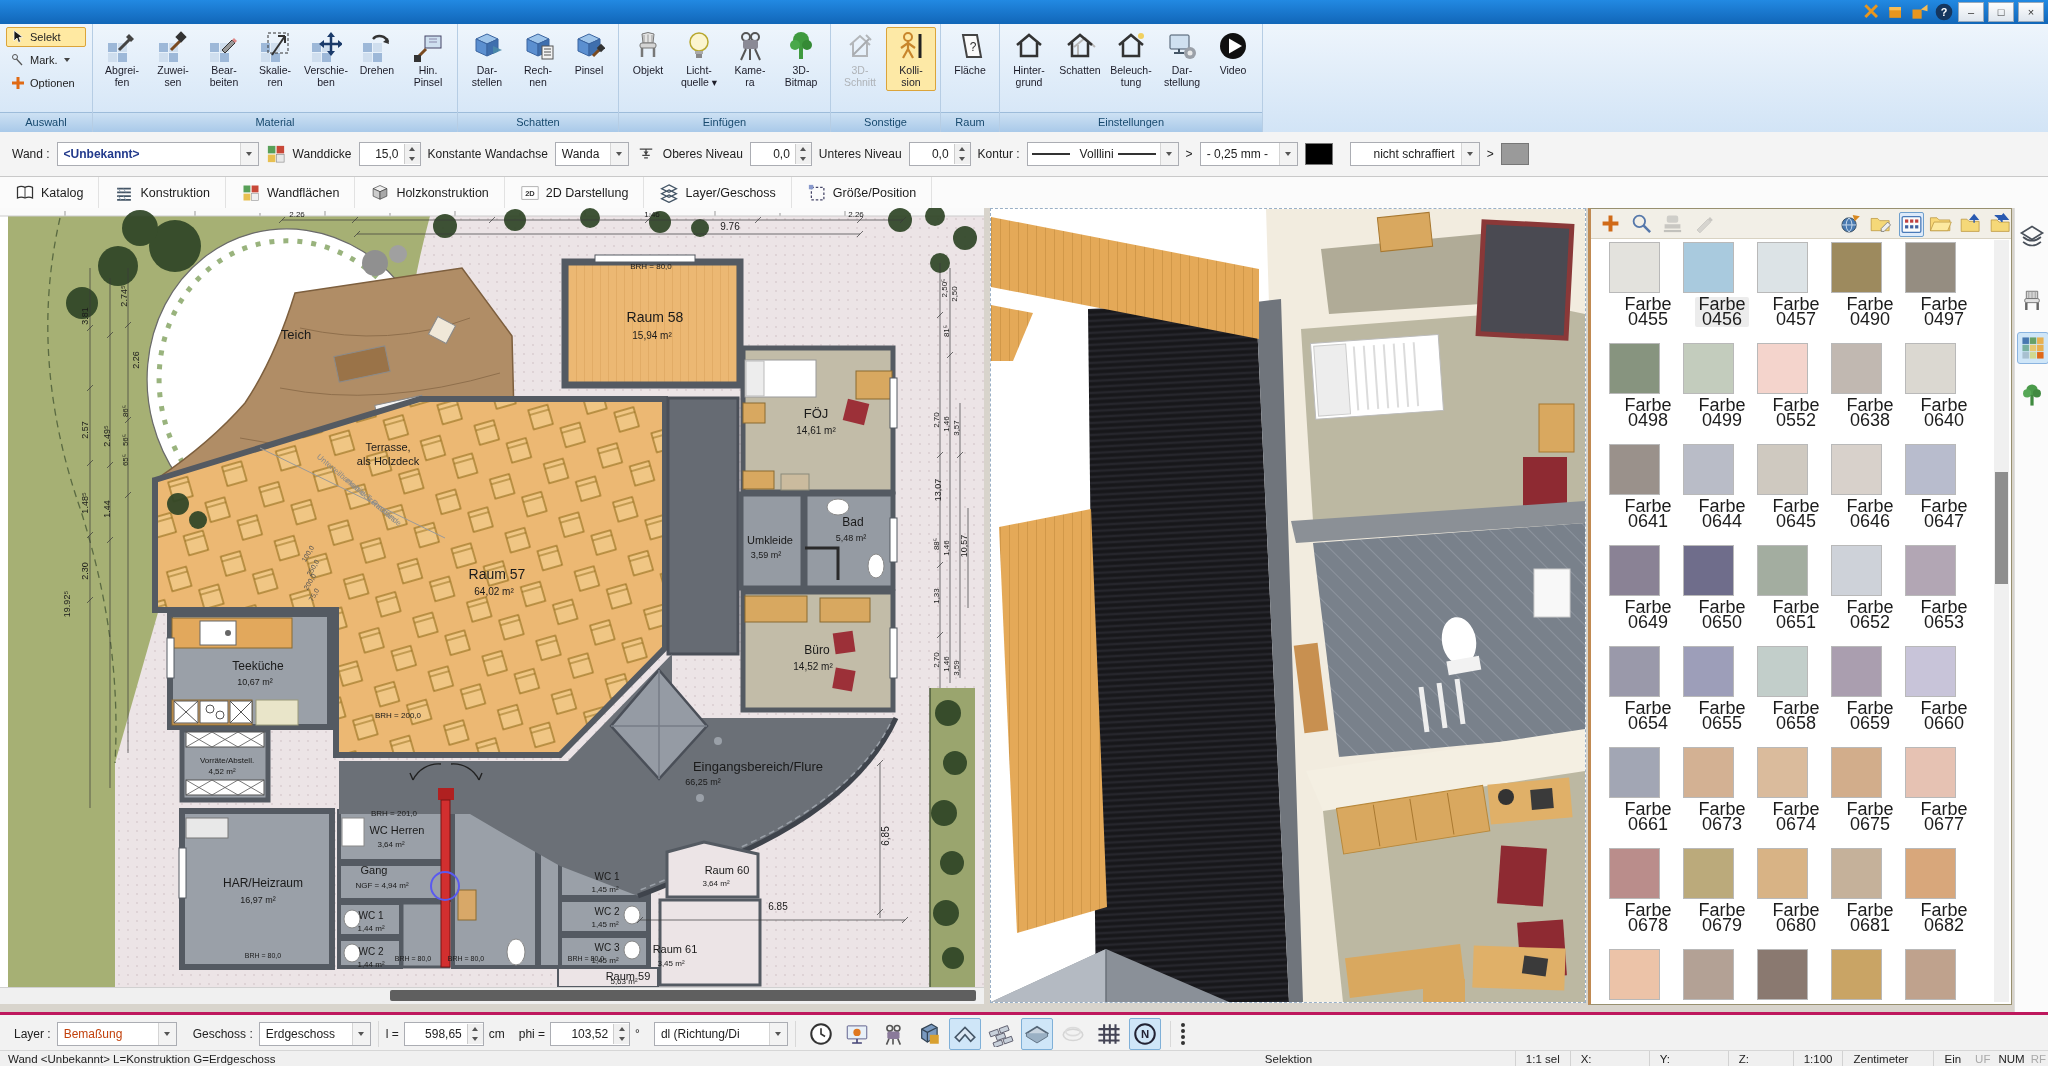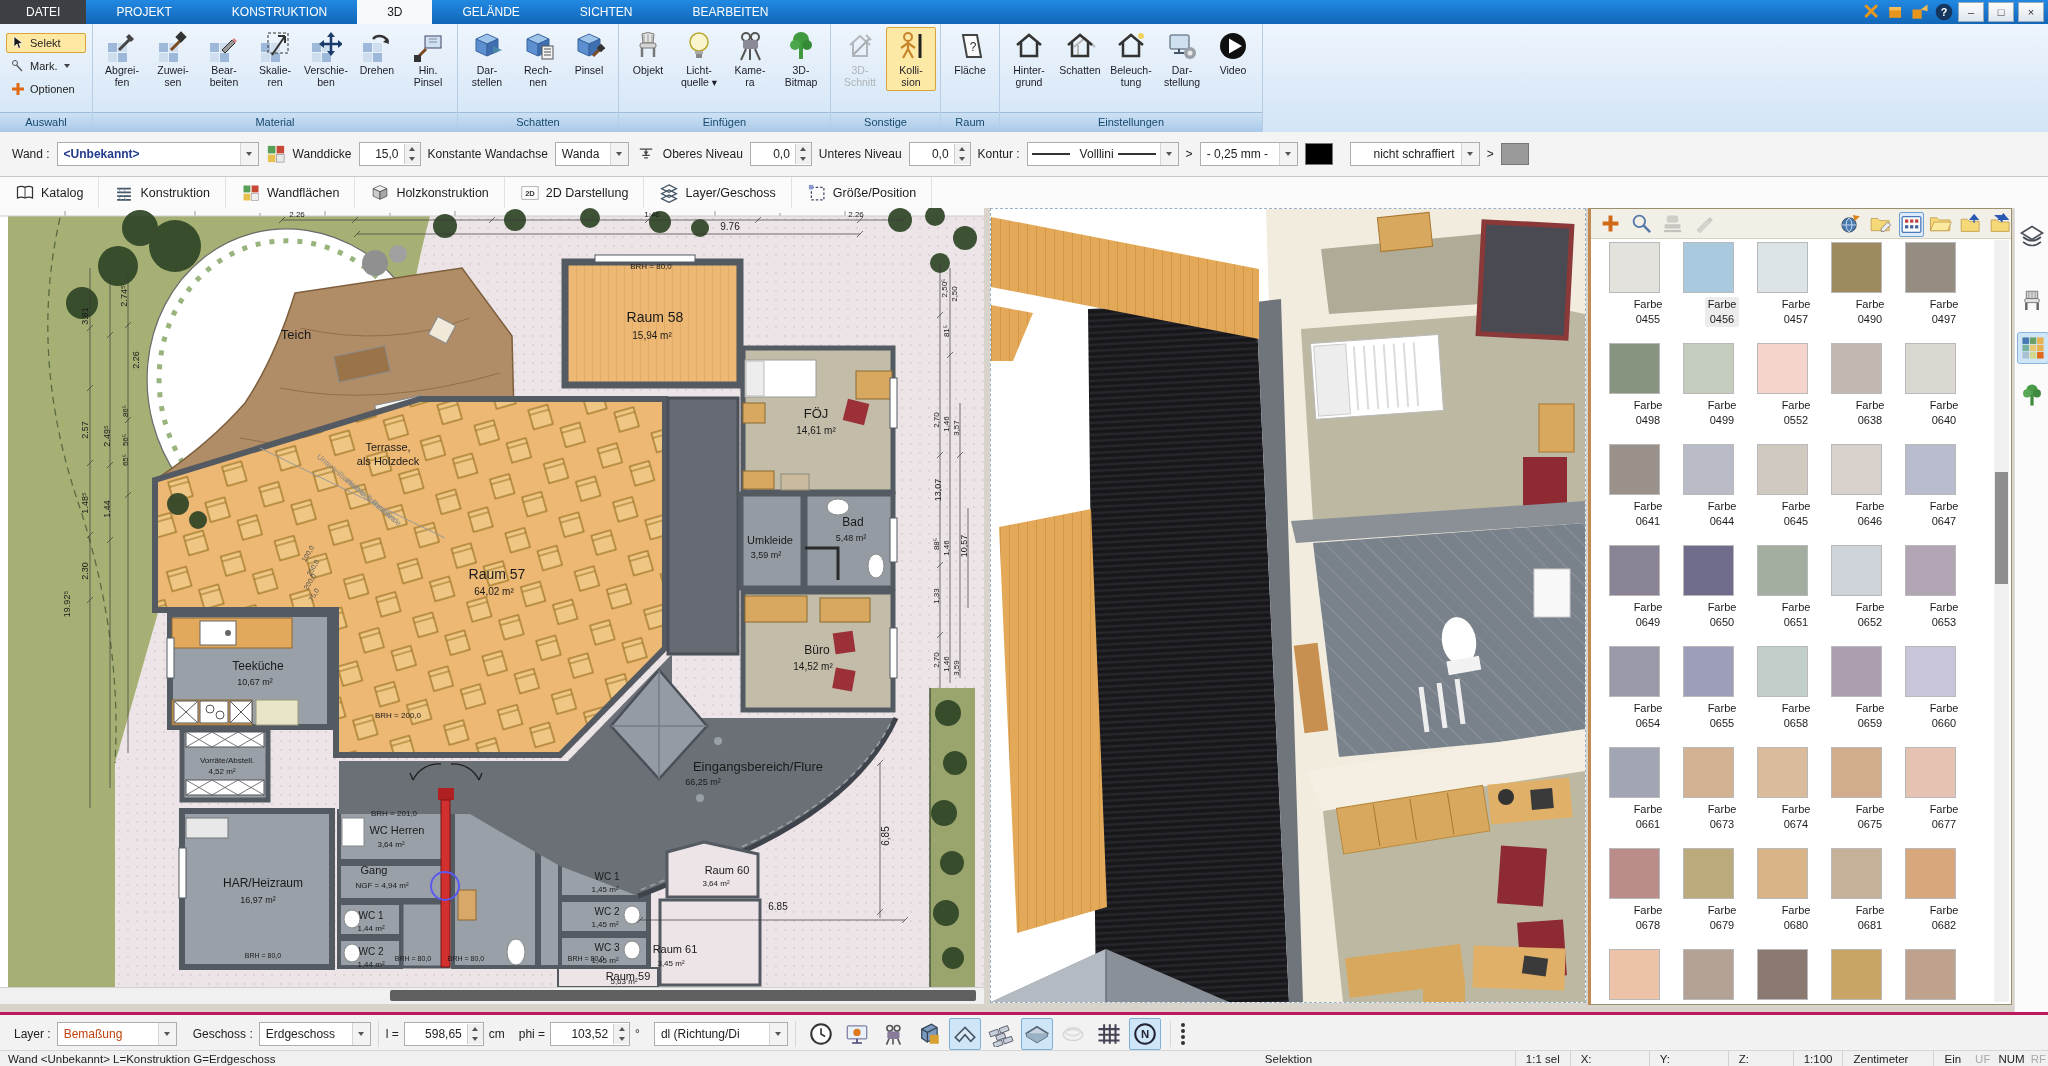--- a/index.html
+++ b/index.html
@@ -20,21 +20,21 @@
     background:linear-gradient(#eef5fc,#d2e4f6);border-bottom:1px solid #8fb4d8;}
   .rgroup{display:flex;flex-direction:column;border-right:1px solid #b6cde4;}
   .rbtns{flex:1;display:flex;align-items:flex-start;padding:3px 4px 0 4px;gap:1px;}
   .rbtn{width:48px;display:flex;flex-direction:column;align-items:center;font-size:10.5px;
     line-height:12px;color:#1c1c28;padding:2px 0;border:1px solid transparent;border-radius:2px;text-align:center;}
   .rbtn svg{width:32px;height:32px;margin-bottom:2px;}
   .rbtn.active{background:#fde9a6;border-color:#dba43a;align-items:center;}
   .rbtn.disabled{color:#93a2b2;opacity:.75;filter:grayscale(.9);}
   .rlabel{height:19px;background:linear-gradient(#cde1f3,#a9c9e9);border-top:1px solid #9dbcda;
     font-size:11px;color:#17496e;text-align:center;line-height:19px;}
-  .awcol{display:flex;flex-direction:column;padding:9px 6px 0 6px;gap:3px;width:92px;box-sizing:border-box;flex:1;}
+  .awcol{display:flex;flex-direction:column;padding:3px 6px 0 6px;gap:3px;width:92px;box-sizing:border-box;flex:1;}
   .awitem{display:flex;align-items:center;gap:4px;font-size:11px;border:1px solid transparent;border-radius:2px;padding:1px 3px;}
   .awitem svg{width:16px;height:16px;}
   .awitem.active{background:#ffe9a2;border-color:#dba43a;}
   .tri{width:0;height:0;border-left:3.5px solid transparent;border-right:3.5px solid transparent;border-top:4px solid #444;margin-left:2px;}
   
   #wandbar{position:absolute;left:0;top:132px;width:2048px;height:45px;background:#f4f4f4;
     border-bottom:1px solid #c9c9c9;display:flex;align-items:center;font-size:12px;gap:7px;padding-left:12px;box-sizing:border-box;}
   .dd{display:flex;border:1px solid #abadb3;background:#fff;height:22px;align-items:center;font-size:12px;}
   .dd .val{padding:0 6px;white-space:nowrap;overflow:hidden;}
   .dd .arr{width:17px;align-self:stretch;border-left:1px solid #d5d5d5;background:#f3f3f3;
@@ -62,21 +62,21 @@
   #palpanel{position:absolute;left:1588px;top:0;width:424px;height:797px;background:#fff;
     border:1px solid #98906f;box-sizing:border-box;border-left:3px solid #c08a52;}
   #paltools{position:absolute;left:0;top:0;right:0;height:29px;background:#f2efe7;border-bottom:1px solid #d8d2c2;}
   .ptool{position:absolute;top:3px;width:23px;height:23px;}
   .ptool.pressed{border:1px solid #6f9fcc;background:#ddeafa;border-radius:2px;}
   .ptool.dis{opacity:.38;filter:grayscale(1);}
   #palgrid{position:absolute;left:6px;top:31px;width:384px;height:764px;overflow:hidden;
     display:grid;grid-template-columns:repeat(5,74px);grid-auto-rows:101px;}
   .pcell{display:flex;flex-direction:column;align-items:center;}
   .pcell .sw{width:49px;height:49px;border:1px solid #b9b9b9;margin-top:2px;}
-  .pcell .lab{font-size:11px;line-height:15px;margin-top:4px;text-align:center;color:#1c1c1c;padding:0 3px;margin-left:28px;}
+  .pcell .lab{font-size:18px;line-height:15px;margin-top:4px;text-align:center;color:#1c1c1c;padding:0 3px;margin-left:28px;}
   .pcell.sel .lab{background:#ececec;border-radius:2px;}
   #palscroll{position:absolute;right:2px;top:31px;width:15px;bottom:2px;background:#f0f0f0;}
   #palthumb{position:absolute;left:1px;top:232px;width:13px;height:112px;background:#8e8e8e;}
   #dock{position:absolute;left:2014px;top:0;width:34px;height:804px;background:#fbfbfb;border-left:1px solid #ddd;}
   .dockic{position:absolute;left:2px;width:30px;height:30px;display:flex;align-items:center;justify-content:center;}
   .dockic.sel{background:#cfe6f8;border:1px solid #8ab4e0;border-radius:3px;}
   .dockic svg{width:26px;height:26px;}
   
   #bottombar{position:absolute;left:0;top:1012px;width:2048px;height:38px;background:#f2f2f2;
     border-top:3px solid #be185d;display:flex;align-items:center;font-size:12px;}
@@ -93,43 +93,20 @@
   .scell{border-left:1px solid #d2d2d2;padding:0 10px;height:100%;display:flex;align-items:center;white-space:nowrap;}
   .gray{color:#aaa;}
   svg{display:block;}
 </style>
 </head>
 <body>
 
 <div class="app">
 
   <div id="menubar">
-    <div id="menutabs" style="display:flex;">
-        <div class="mtab file">
-          <span>DATEI</span>
-        </div>
-        <div class="mtab">
-          <span>PROJEKT</span>
-        </div>
-        <div class="mtab">
-          <span>KONSTRUKTION</span>
-        </div>
-        <div class="mtab active">
-          <span>3D</span>
-        </div>
-        <div class="mtab">
-          <span>GELÄNDE</span>
-        </div>
-        <div class="mtab">
-          <span>SICHTEN</span>
-        </div>
-        <div class="mtab">
-          <span>BEARBEITEN</span>
-        </div>
-      </div>
     <div id="winbtns">
       <svg class="titleicon" viewBox="0 0 24 24">
           <path d="M4 18 L18 4 M4 4 L18 18" stroke="#e8961e" stroke-width="3.5" fill="none"></path>
         </svg>
       <svg class="titleicon" viewBox="0 0 24 24">
           <rect x="4" y="6" width="14" height="13" fill="#e8961e"></rect>
           <rect x="4" y="6" width="14" height="4" fill="#f7bc55"></rect>
         </svg>
       <svg class="titleicon" viewBox="0 0 24 24">
           <rect x="3" y="9" width="11" height="11" fill="#e8961e"></rect>

